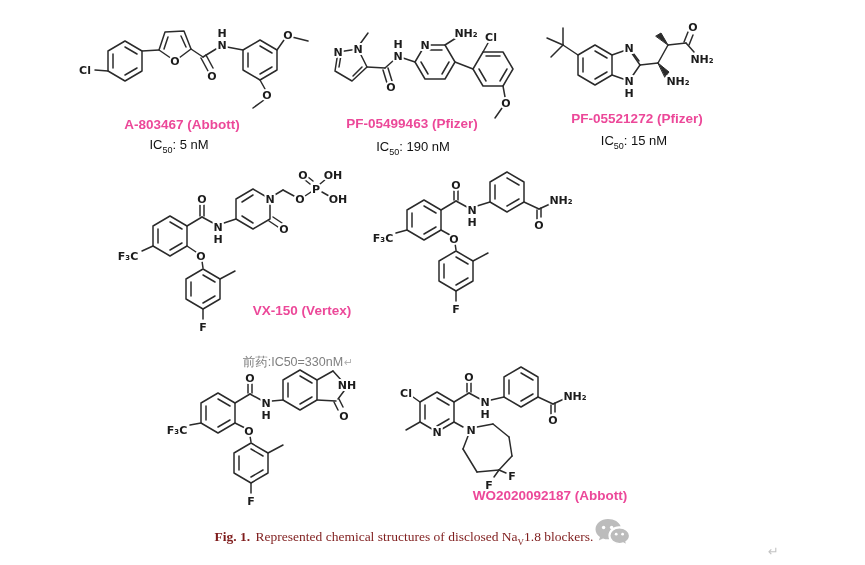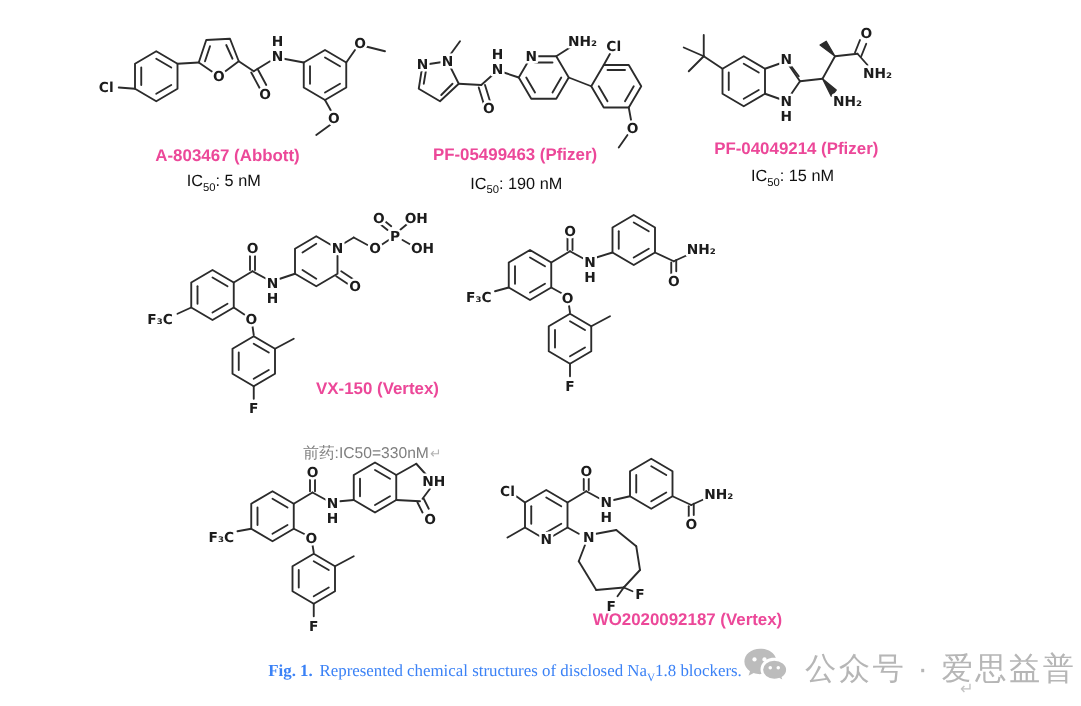--- a/index.html
+++ b/index.html
@@ -14,21 +14,21 @@
        stroke:#ffffff;stroke-width:4px;paint-order:stroke;stroke-linejoin:round;}
   .cname{position:absolute;transform:translateX(-50%);white-space:nowrap;
        font-weight:bold;font-size:13.5px;color:#ec4899;}
   .cic{position:absolute;transform:translateX(-50%);white-space:nowrap;
        font-size:13px;color:#111;}
   .cic sub,.caption sub{font-size:9px;}
   .cnote{position:absolute;transform:translateX(-50%);white-space:nowrap;
        font-size:12.5px;color:#7f7f7f;margin-top:24px;}
   .cnote .retmark{color:#b5b5b5;font-size:11px;margin-left:1px;}
   .caption{position:absolute;transform:translateX(-50%);white-space:nowrap;
-       font-family:"Liberation Serif","DejaVu Serif",serif;font-size:13.5px;color:#3b82f6;padding-left:12px;}
+       font-family:"Liberation Serif","DejaVu Serif",serif;font-size:13.5px;color:#7f1d1d;padding-left:12px;}
   .caption b{margin-right:2px;}
   .watermark{position:absolute;left:594px;top:518px;display:flex;align-items:center;gap:8px;
        color:#b6b6b6;font-size:25px;letter-spacing:2px;white-space:nowrap;}
   .wm-return{position:absolute;left:768px;top:544px;color:#c4c4c4;font-size:13px;
        font-family:"DejaVu Sans",sans-serif;}
 </style>
 </head>
 <body>
 
 <div id="canvas">
@@ -320,38 +320,37 @@
       <text x="489" y="485">F</text>
     </g>
   </svg>
 
   <div class="cname" style="left:182px;top:117px">A-803467 (Abbott)</div>
   <div class="cic" style="left:179px;top:137px"><span>IC</span><sub>50</sub><span>: 5 nM</span></div>
 
   <div class="cname" style="left:412px;top:116px">PF-05499463 (Pfizer)</div>
   <div class="cic" style="left:413px;top:139px"><span>IC</span><sub>50</sub><span>: 190 nM</span></div>
 
-  <div class="cname" style="left:637px;top:111px">PF-04049214 (Pfizer)</div>
+  <div class="cname" style="left:637px;top:111px">PF-05521272 (Pfizer)</div>
   <div class="cic" style="left:634px;top:133px"><span>IC</span><sub>50</sub><span>: 15 nM</span></div>
 
   <div class="cname" style="left:302px;top:303px">VX-150 (Vertex)</div>
   <div class="cnote" style="left:298px;top:330px"><span>前药:IC50=330nM</span><span class="retmark">↵</span></div>
 
 
 
-  <div class="cname" style="left:550px;top:488px">WO2020092187 (Vertex)</div>
+  <div class="cname" style="left:550px;top:488px">WO2020092187 (Abbott)</div>
 
   <div class="caption" style="left:398px;top:529px"><b>Fig. 1.</b><span> Represented chemical structures of disclosed Na</span><sub>V</sub><span>1.8 blockers.</span></div>
 
   <div class="watermark">
     <svg width="42" height="33" viewBox="0 0 42 33">
       <path fill="#bcbcbc" d="M14,1 C7,1 1.5,5.5 1.5,11.2 C1.5,14.5 3.3,17.2 6,19 L4.8,22.5 L9,20.4 C10.5,20.9 12.2,21.3 14,21.3 C14.4,21.3 14.8,21.3 15.2,21.2 C14.7,20.1 14.4,18.9 14.4,17.6 C14.4,12.3 19.2,8.2 25,8.2 C25.6,8.2 26.1,8.2 26.6,8.3 C25.4,4.1 20.2,1 14,1 Z"></path>
       <circle fill="#ffffff" cx="9.6" cy="9.5" r="1.7"></circle>
       <circle fill="#ffffff" cx="17.6" cy="9.5" r="1.7"></circle>
       <path fill="#bcbcbc" stroke="#ffffff" stroke-width="1.4" d="M25.4,9.9 C19.9,9.9 15.8,13.5 15.8,17.8 C15.8,22.1 19.9,25.6 25.4,25.6 C26.7,25.6 28,25.4 29.2,25 L33,27 L32,23.9 C34.2,22.4 35.6,20.2 35.6,17.8 C35.6,13.5 31,9.9 25.4,9.9 Z"></path>
       <circle fill="#ffffff" cx="22.2" cy="16.2" r="1.4"></circle>
       <circle fill="#ffffff" cx="28.6" cy="16.2" r="1.4"></circle>
     </svg>
-    <span>公众号 · 爱思益普</span>
   </div>
   <div class="wm-return">↵</div>
 
 </div>
 
 </body></html>

